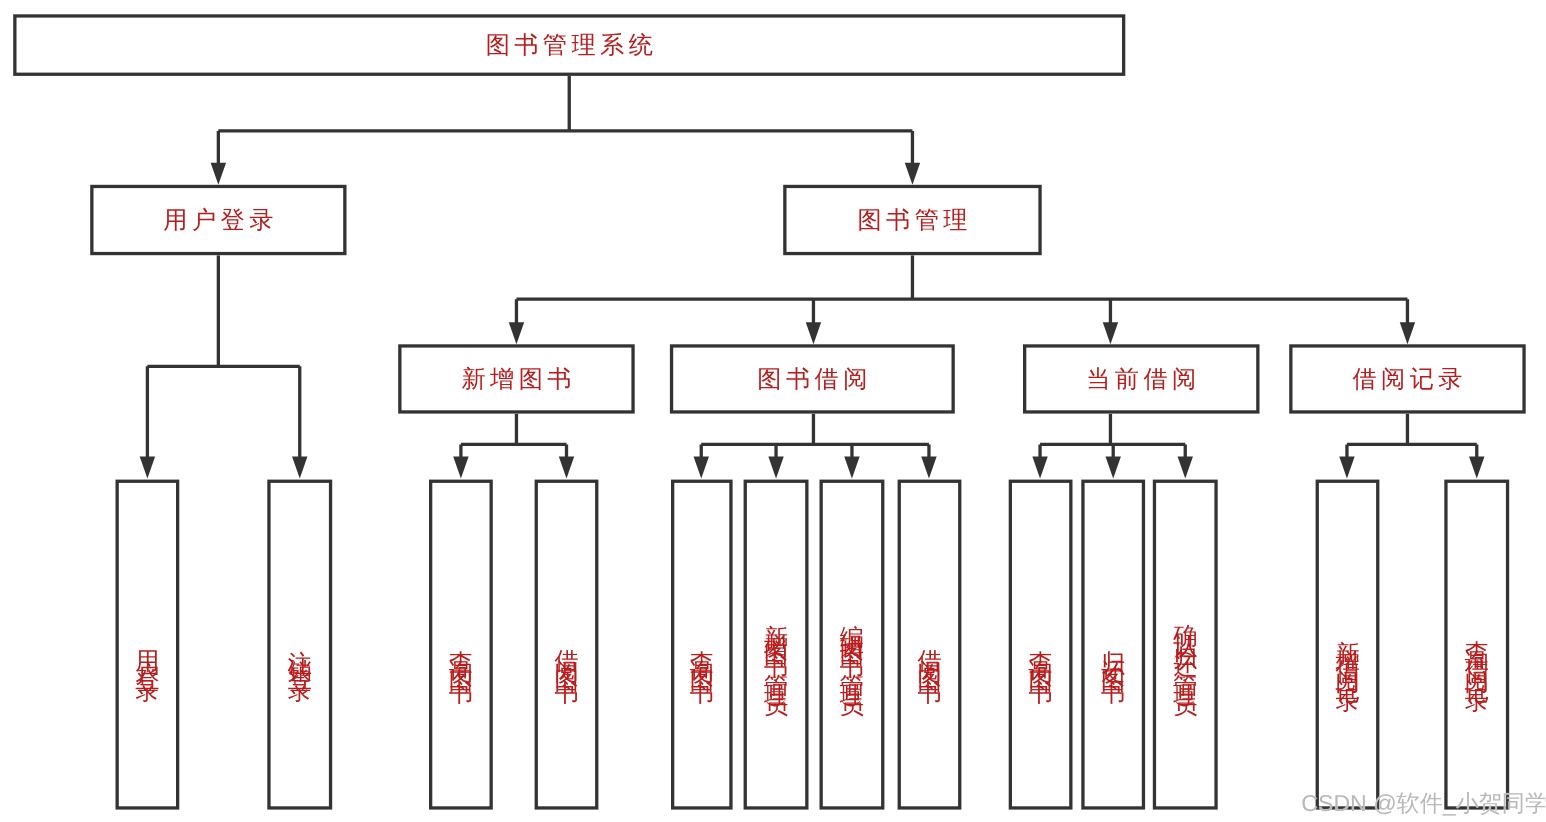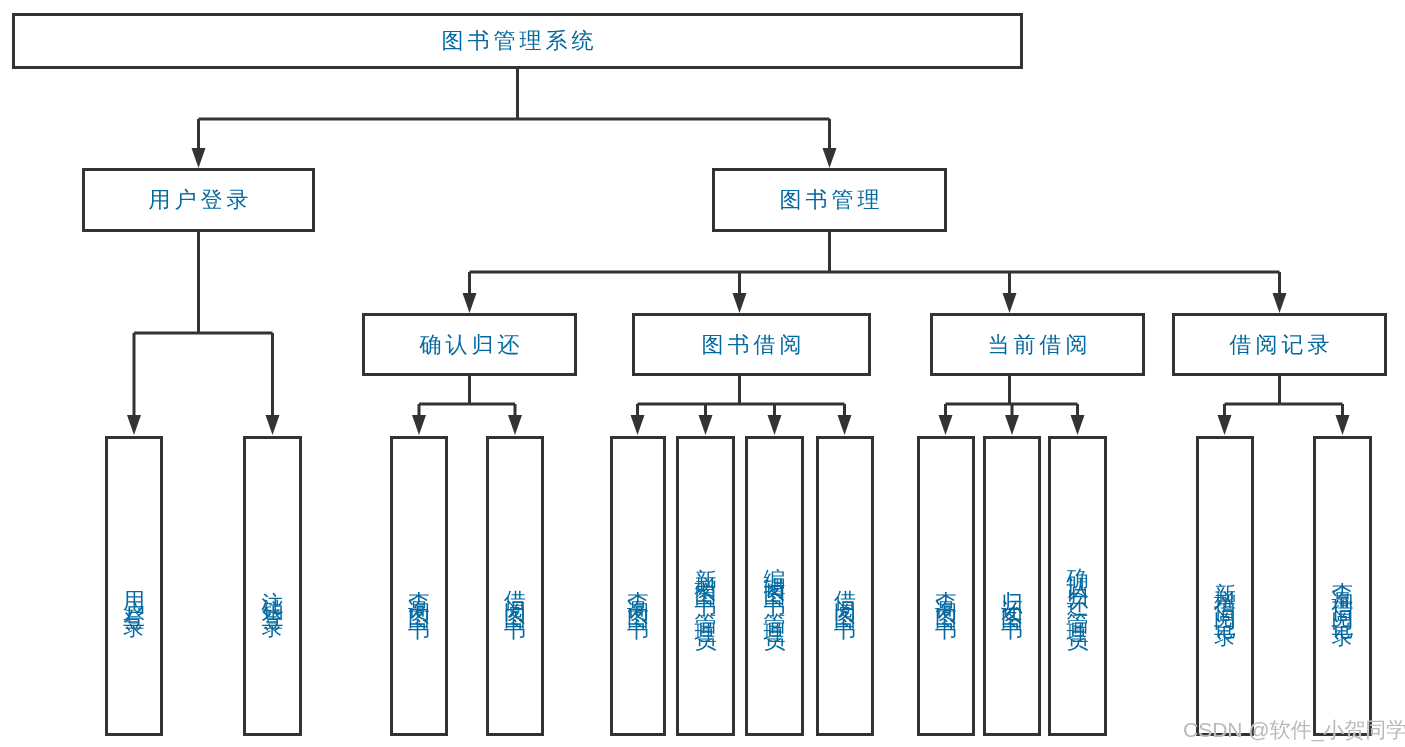--- a/index.html
+++ b/index.html
@@ -18,21 +18,21 @@
     z-index: 1;
   }
   .node {
     position: absolute;
     box-sizing: border-box;
     border: 3px solid #333333;
     background: #ffffff;
     display: flex;
     align-items: center;
     justify-content: center;
-    color: #0369a1;
+    color: #b91c1c;
     z-index: 2;
   }
   .hbox {
     font-size: 22px;
     letter-spacing: 4px;
     text-indent: 4px;
     white-space: nowrap;
   }
   .vbox .vtext {
     writing-mode: vertical-rl;
@@ -88,22 +88,22 @@
       <polygon points="1070.5,415 1084.5,415 1077.5,435" fill="#333333"></polygon>
       <polygon points="1217.5,415 1231.5,415 1224.5,435" fill="#333333"></polygon>
       <polygon points="1335.5,415 1349.5,415 1342.5,435" fill="#333333"></polygon>
     </svg>
 
   <div class="node hbox" style="left:12px; top:13px; width:1011px; height:56px;">图书管理系统</div>
 
   <div class="node hbox" style="left:82px; top:168px; width:233px; height:64px;">用户登录</div>
   <div class="node hbox" style="left:712px; top:168px; width:235px; height:64px;text-align:center;">图书管理</div>
 
-  <div class="node hbox" style="left:362px; top:313px; width:215px; height:63px;">确认归还</div>
-  <div class="node hbox" style="left:632px; top:313px; width:239px; height:63px;">图书借阅</div>
+  <div class="node hbox" style="left:362px; top:313px; width:215px; height:63px;">新增图书</div>
+  <div class="node hbox" style="left:609px; top:313px; width:259px; height:63px;">图书借阅</div>
   <div class="node hbox" style="left:902px; top:313px; width:215px; height:63px;margin-left:28px;">当前借阅</div>
   <div class="node hbox" style="left:1172px; top:313px; width:215px; height:63px;">借阅记录</div>
 
   <div class="node vbox" style="left:105px; top:436px; width:58px; height:300px;">
     <span class="vtext">用户登录</span>
   </div>
   <div class="node vbox" style="left:243px; top:436px; width:59px; height:300px;">
     <span class="vtext">注销登录</span>
   </div>
 

